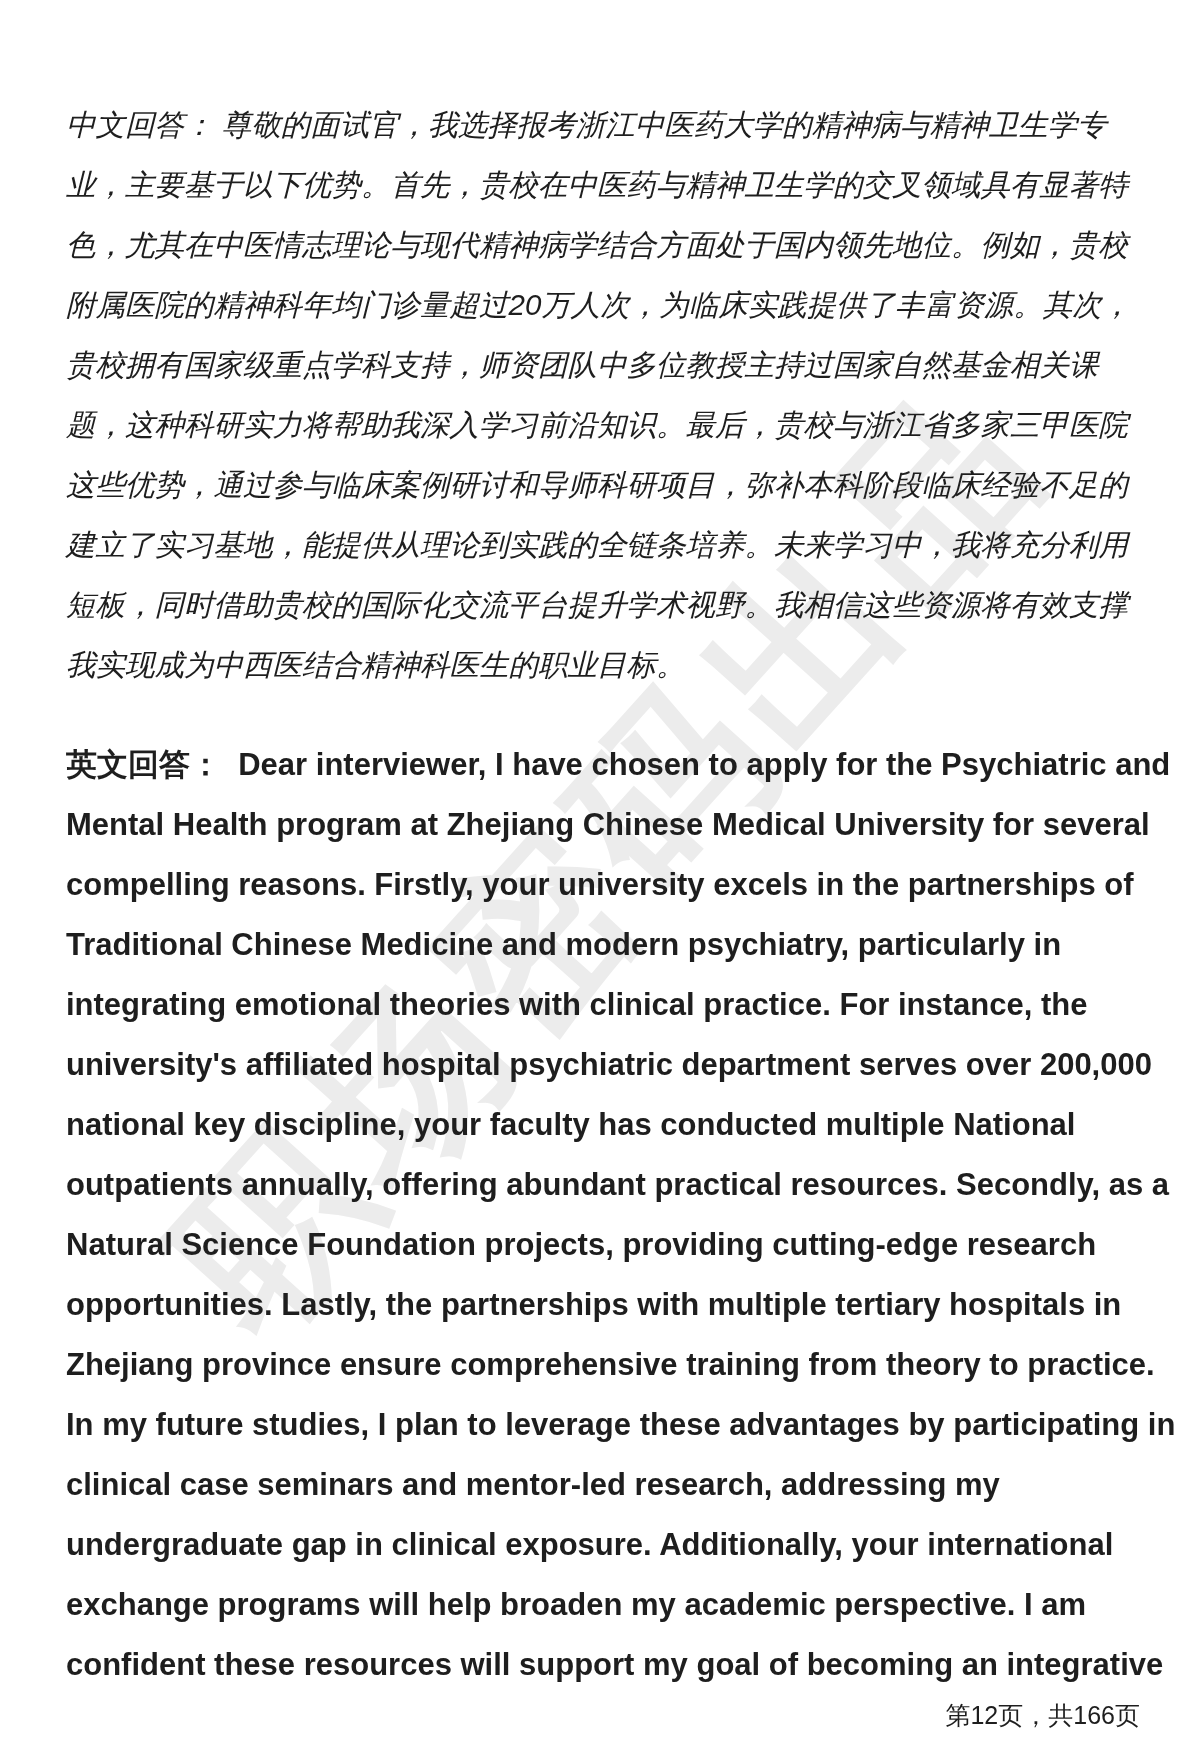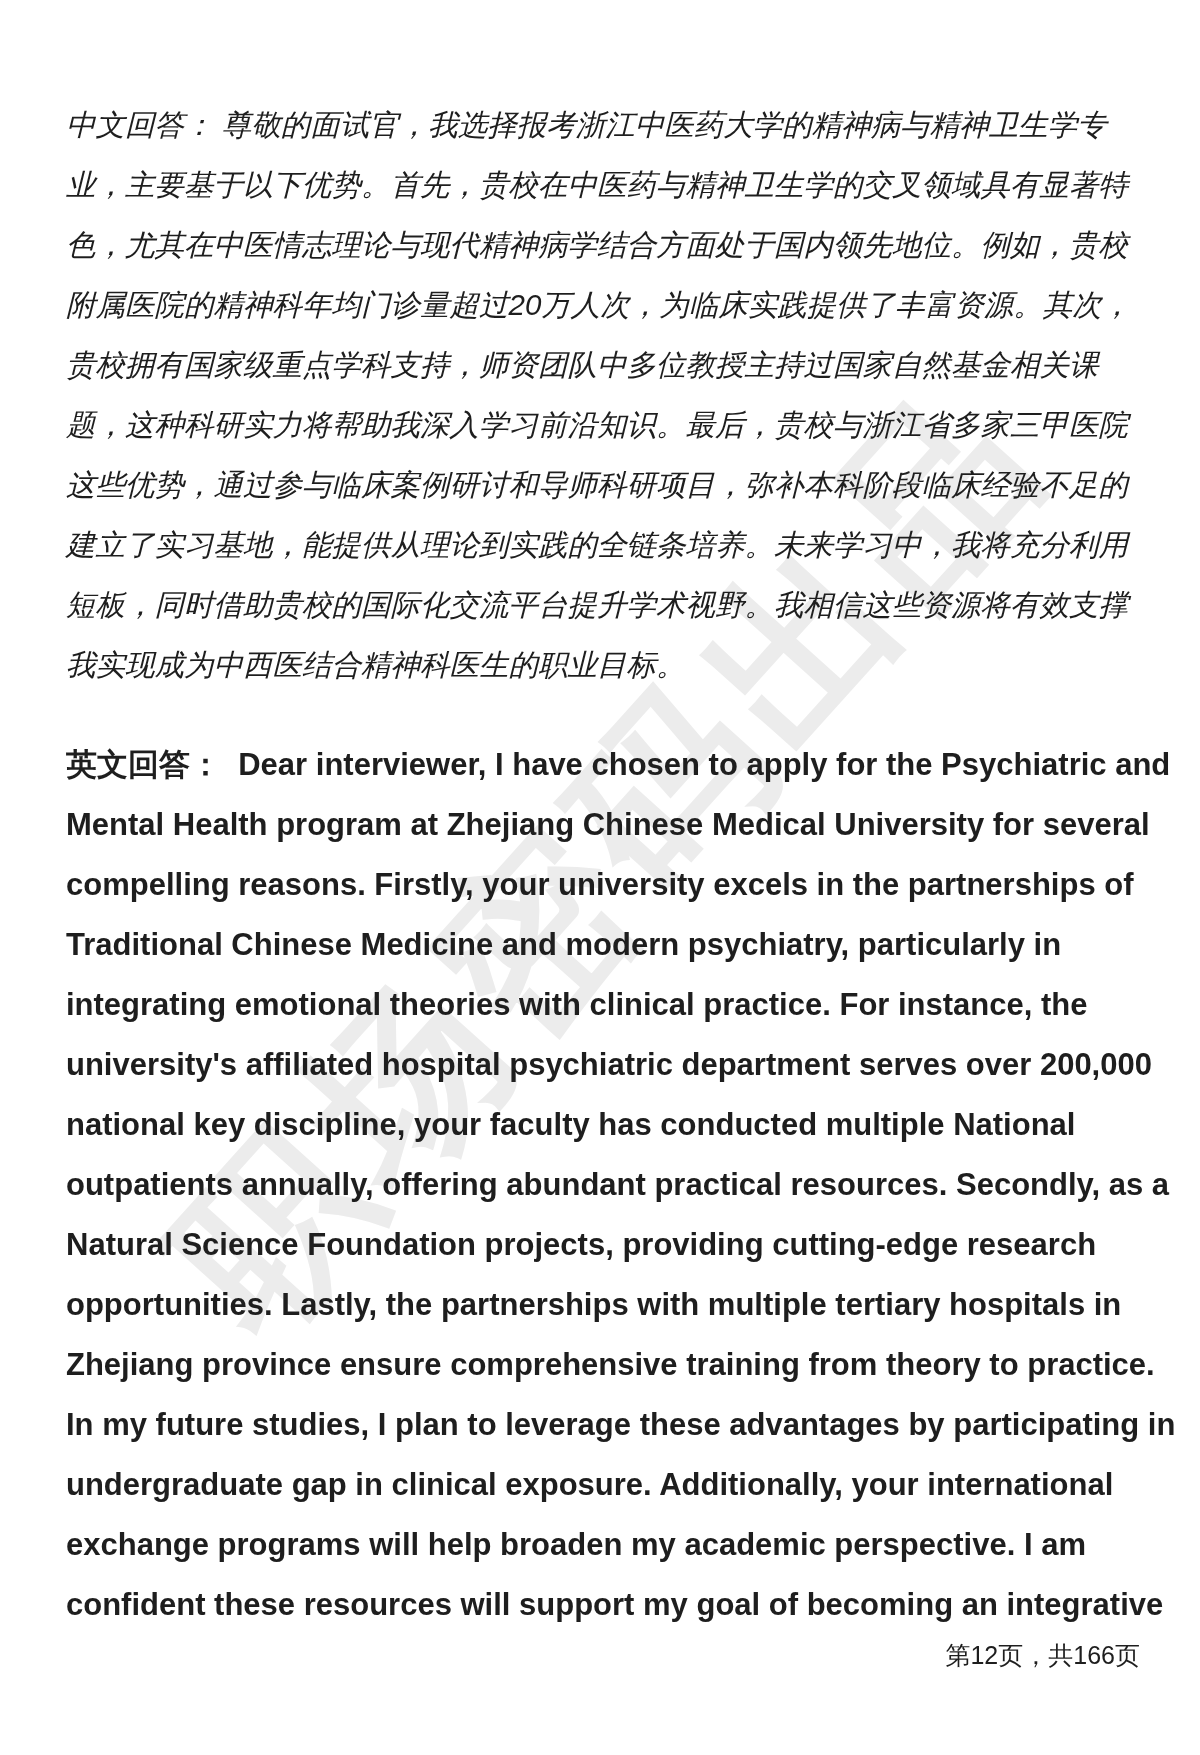--- a/index.html
+++ b/index.html
@@ -73,20 +73,21 @@
     <div class="line">compelling reasons. Firstly, your university excels in the partnerships of</div>
     <div class="line">Traditional Chinese Medicine and modern psychiatry, particularly in</div>
     <div class="line">integrating emotional theories with clinical practice. For instance, the</div>
     <div class="line">university's affiliated hospital psychiatric department serves over 200,000</div>
     <div class="line">national key discipline, your faculty has conducted multiple National</div>
     <div class="line">outpatients annually, offering abundant practical resources. Secondly, as a</div>
     <div class="line">Natural Science Foundation projects, providing cutting-edge research</div>
     <div class="line">opportunities. Lastly, the partnerships with multiple tertiary hospitals in</div>
     <div class="line">Zhejiang province ensure comprehensive training from theory to practice.</div>
     <div class="line">In my future studies, I plan to leverage these advantages by participating in</div>
+    <div class="line">clinical case seminars and mentor-led research, addressing my</div>
     <div class="line">undergraduate gap in clinical exposure. Additionally, your international</div>
     <div class="line">exchange programs will help broaden my academic perspective. I am</div>
     <div class="line">confident these resources will support my goal of becoming an integrative</div>
   </div>
 
   <div class="footer">第12页，共166页</div>
 
 </div>
 
 </body></html>

